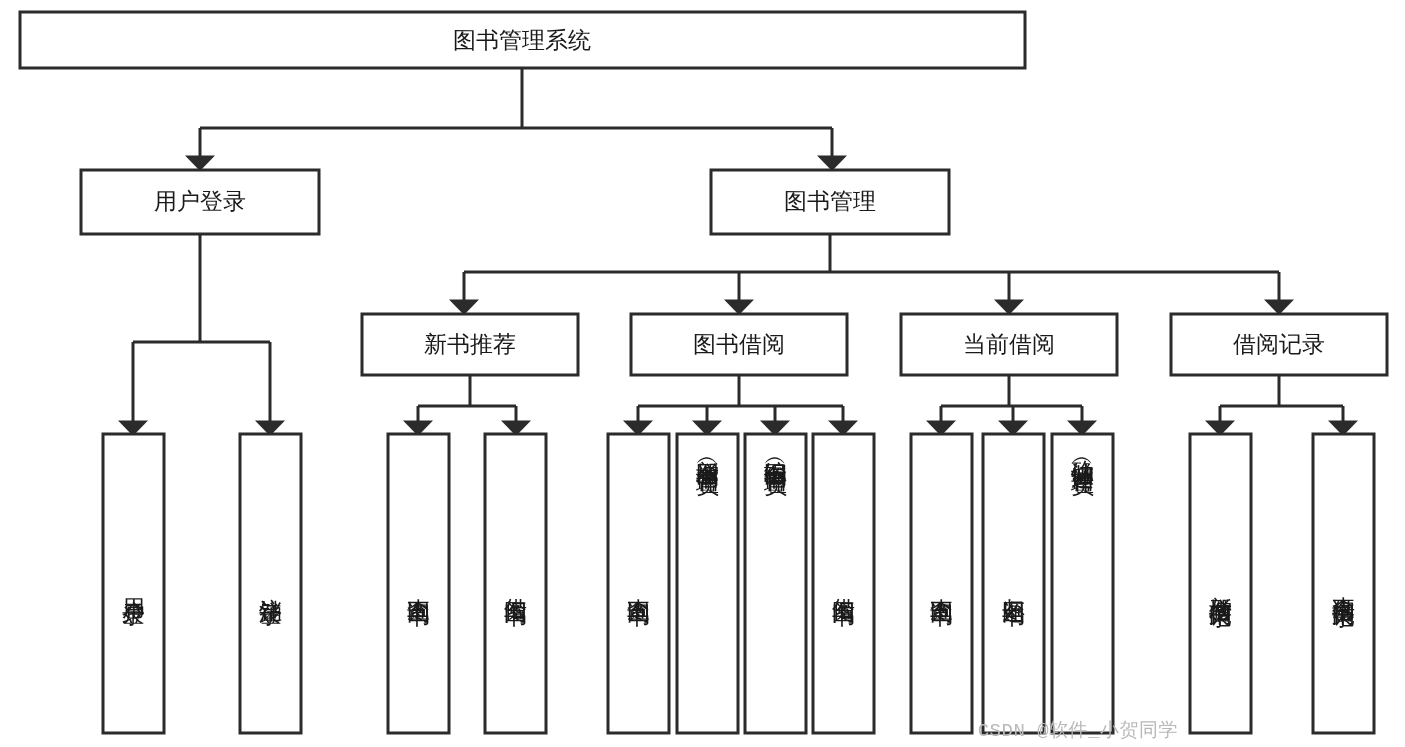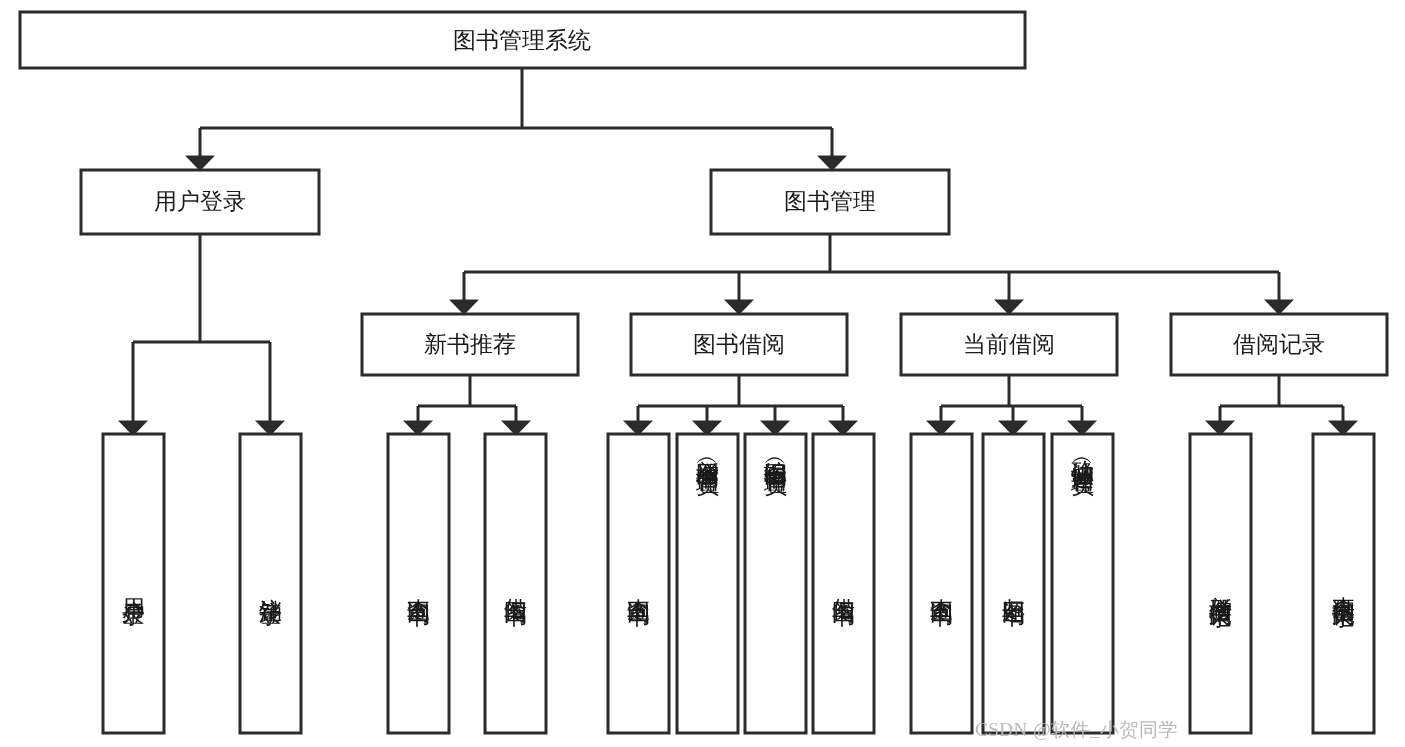--- a/index.html
+++ b/index.html
@@ -52,21 +52,21 @@
     writing-mode: vertical-rl;
     text-orientation: upright;
     letter-spacing: 2px;
     white-space: nowrap;
     pointer-events: none;
   }
   .watermark {
     position: absolute;
     right: 10px;
     bottom: 4px;
-    font-family: Liberation Serif, serif;
+    font-family: Liberation Mono, monospace;
     font-size: 19px;
     color: #b9b9b9;
     letter-spacing: 0.5px;
     user-select: none;
   }
 </style>
 </head>
 <body>
 
 <div id="diagram-root">

